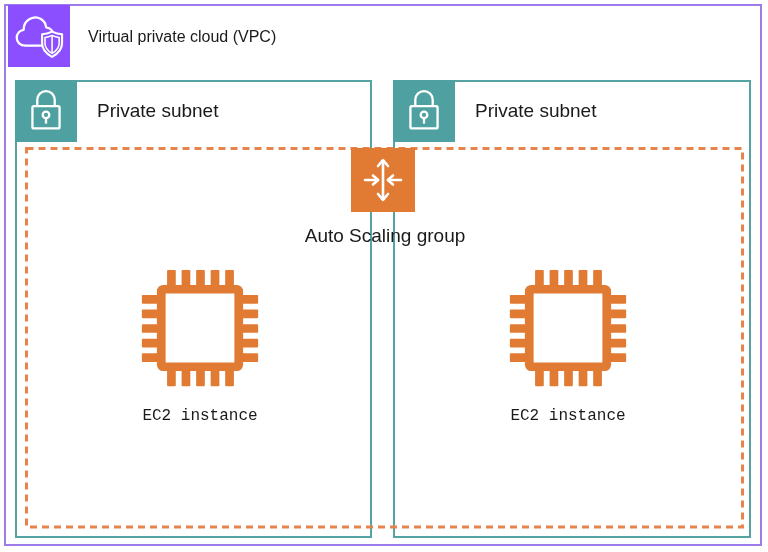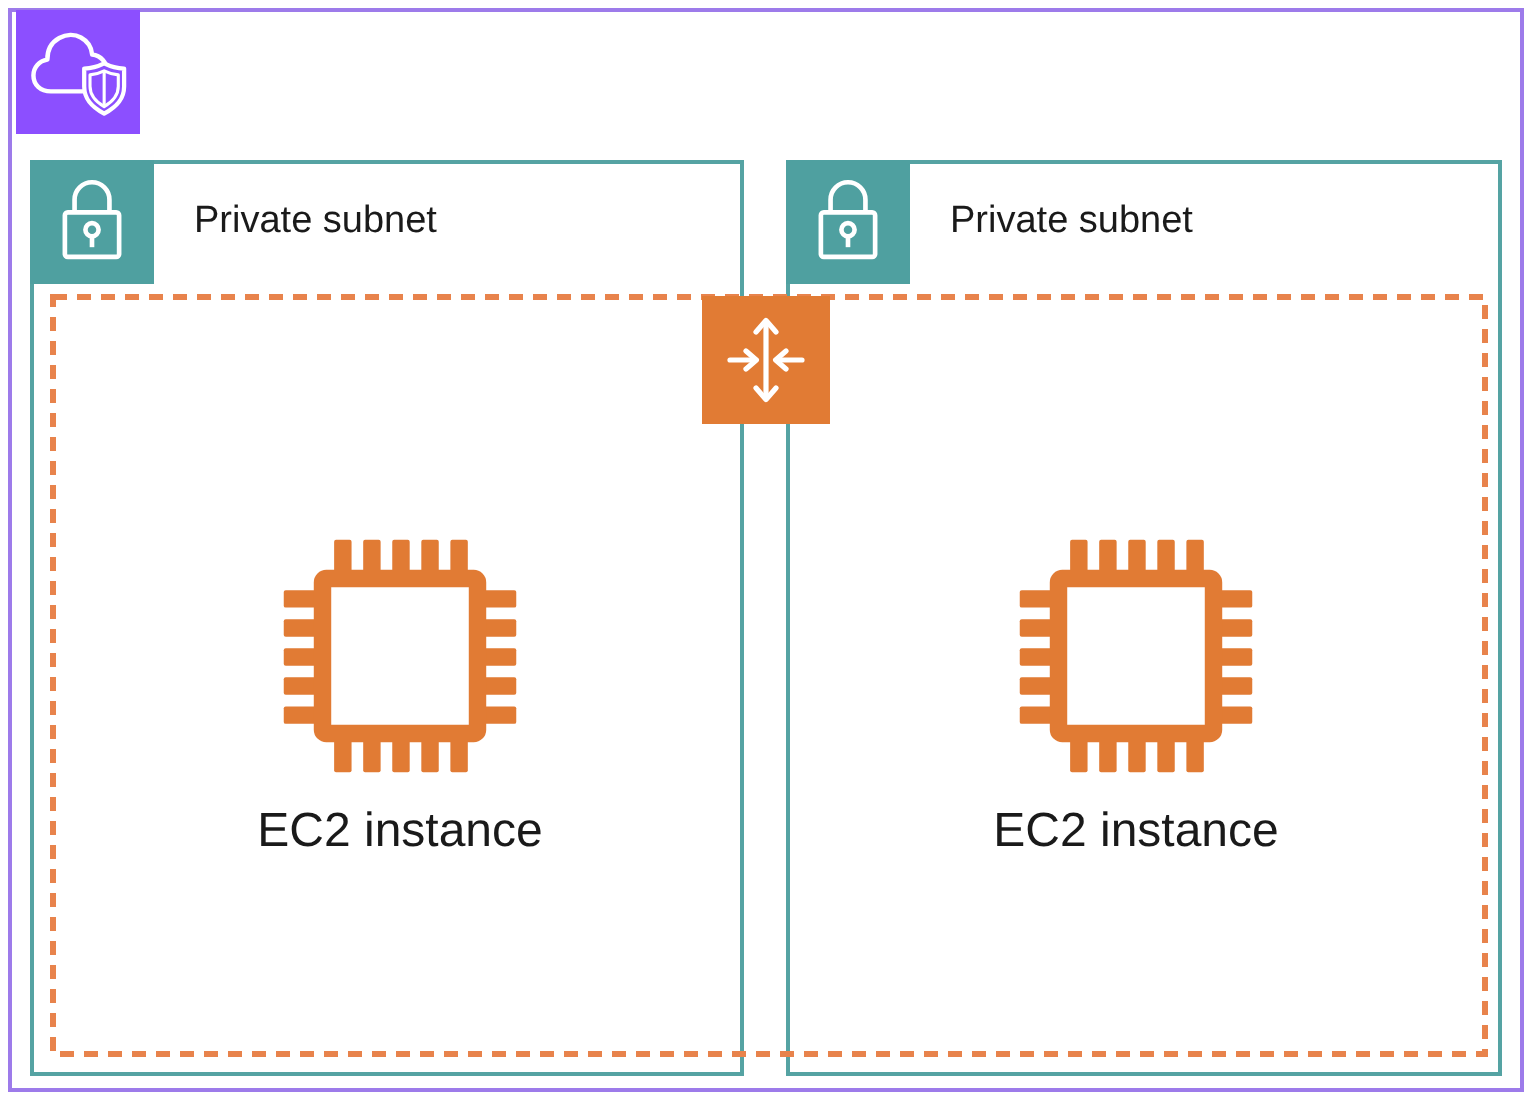--- a/index.html
+++ b/index.html
@@ -22,22 +22,22 @@
   .lock-right  { left:393px; top:80px; width:62px; height:62px; }
   .asg-icon    { left:351px; top:148px; width:64px; height:64px; }
   .chip-left   { left:138px; top:266px; }
   .chip-right  { left:506px; top:266px; }
   .label { white-space:nowrap; }
   .vpc-label     { left:88px;  top:28px;  font-size:16px; line-height:17px; }
   .subnet-label  { top:102px;  font-size:19px; line-height:18px; }
   .subnet-label.left  { left:97px; }
   .subnet-label.right { left:475px; }
   .asg-label { left:255px; top:226px; width:260px; text-align:center; font-size:19px; line-height:20px; }
-  .ec2-label { top:405px; width:160px; text-align:center; font-size:24px; line-height:22px;
-               font-family:Liberation Sans, sans-serif; }
+  .ec2-label { top:405px; width:160px; text-align:center; font-size:16px; line-height:22px;
+               font-family:Liberation Mono, monospace; }
   .ec2-label.left  { left:120px; }
   .ec2-label.right { left:488px; }
   .asg-boundary-svg { left:0; top:0; width:768px; height:552px; pointer-events:none; }
 </style>
 </head>
 <body>
 
 <div class="stage">
 
   <div class="abs vpc-box"></div>
@@ -51,20 +51,21 @@
 
   <div class="abs icon vpc-icon">
     <svg viewBox="0 0 64 64" width="62" height="62" xmlns="http://www.w3.org/2000/svg">
       <rect width="64" height="64" fill="#8C4FFF"></rect>
       <path d="M40 42 H18 C12.5 42 9 38.5 9 33.8 C9 29.5 12 26.3 16.2 25.6 C16 14.8 27 10.5 33.5 14.2 C36.8 16 39 19.3 39.3 23 C43.8 23.6 47 27 47 31.5" fill="none" stroke="#ffffff" stroke-width="2.3" stroke-linecap="round" stroke-linejoin="round"></path>
       <path d="M45.5 27.5 c3.4 1.7 6.9 2.6 10.3 2.7 v9.3 c0 6.6 -3.9 10.6 -10.3 14 c-6.4 -3.4 -10.3 -7.4 -10.3 -14 v-9.3 c3.4 -0.1 6.9 -1 10.3 -2.7 z" fill="#8C4FFF" stroke="#ffffff" stroke-width="2.2" stroke-linejoin="round"></path>
       <path d="M45.5 31.4 c2.4 1.2 4.9 1.9 7.3 2.1 v5.9 c0 4.9 -2.8 7.9 -7.3 10.5 c-4.5 -2.6 -7.3 -5.6 -7.3 -10.5 v-5.9 c2.4 -0.2 4.9 -0.9 7.3 -2.1 z" fill="none" stroke="#ffffff" stroke-width="1.6" stroke-linejoin="round"></path>
       <line x1="45.5" y1="31.4" x2="45.5" y2="49.9" stroke="#ffffff" stroke-width="1.6"></line>
     </svg>
   </div>
+  <div class="abs label vpc-label">Virtual private cloud (VPC)</div>
 
   <div class="abs icon lock-left">
     <svg viewBox="0 0 64 64" width="62" height="62" xmlns="http://www.w3.org/2000/svg">
       <rect width="64" height="64" fill="#4FA0A0"></rect>
       <g stroke="#ffffff" stroke-width="2.4" fill="none">
         <path d="M23 27 v-6.5 a9 9 0 0 1 18 0 V27"></path>
         <rect x="18" y="27" width="28" height="23" rx="1.5"></rect>
         <circle cx="32" cy="36" r="3.4"></circle>
         <line x1="32" y1="39.4" x2="32" y2="45"></line>
       </g>
@@ -92,20 +93,21 @@
         <line x1="32" y1="13" x2="32" y2="51"></line>
         <path d="M27 18 L32 12.2 L37 18"></path>
         <path d="M27 46 L32 51.8 L37 46"></path>
         <line x1="14" y1="32" x2="26.5" y2="32"></line>
         <path d="M22 27.5 L27.2 32 L22 36.5"></path>
         <line x1="50" y1="32" x2="37.5" y2="32"></line>
         <path d="M42 27.5 L36.8 32 L42 36.5"></path>
       </g>
     </svg>
   </div>
+  <div class="abs label asg-label">Auto Scaling group</div>
 
   <div class="abs icon chip-left">
     <svg viewBox="0 0 128 128" width="124" height="124" xmlns="http://www.w3.org/2000/svg">
       <g fill="#E17B34">
         <rect x="30" y="4" width="9" height="21" rx="1"></rect>
           <rect x="45" y="4" width="9" height="21" rx="1"></rect>
           <rect x="60" y="4" width="9" height="21" rx="1"></rect>
           <rect x="75" y="4" width="9" height="21" rx="1"></rect>
           <rect x="90" y="4" width="9" height="21" rx="1"></rect>
         <rect x="30" y="103" width="9" height="21" rx="1"></rect>

